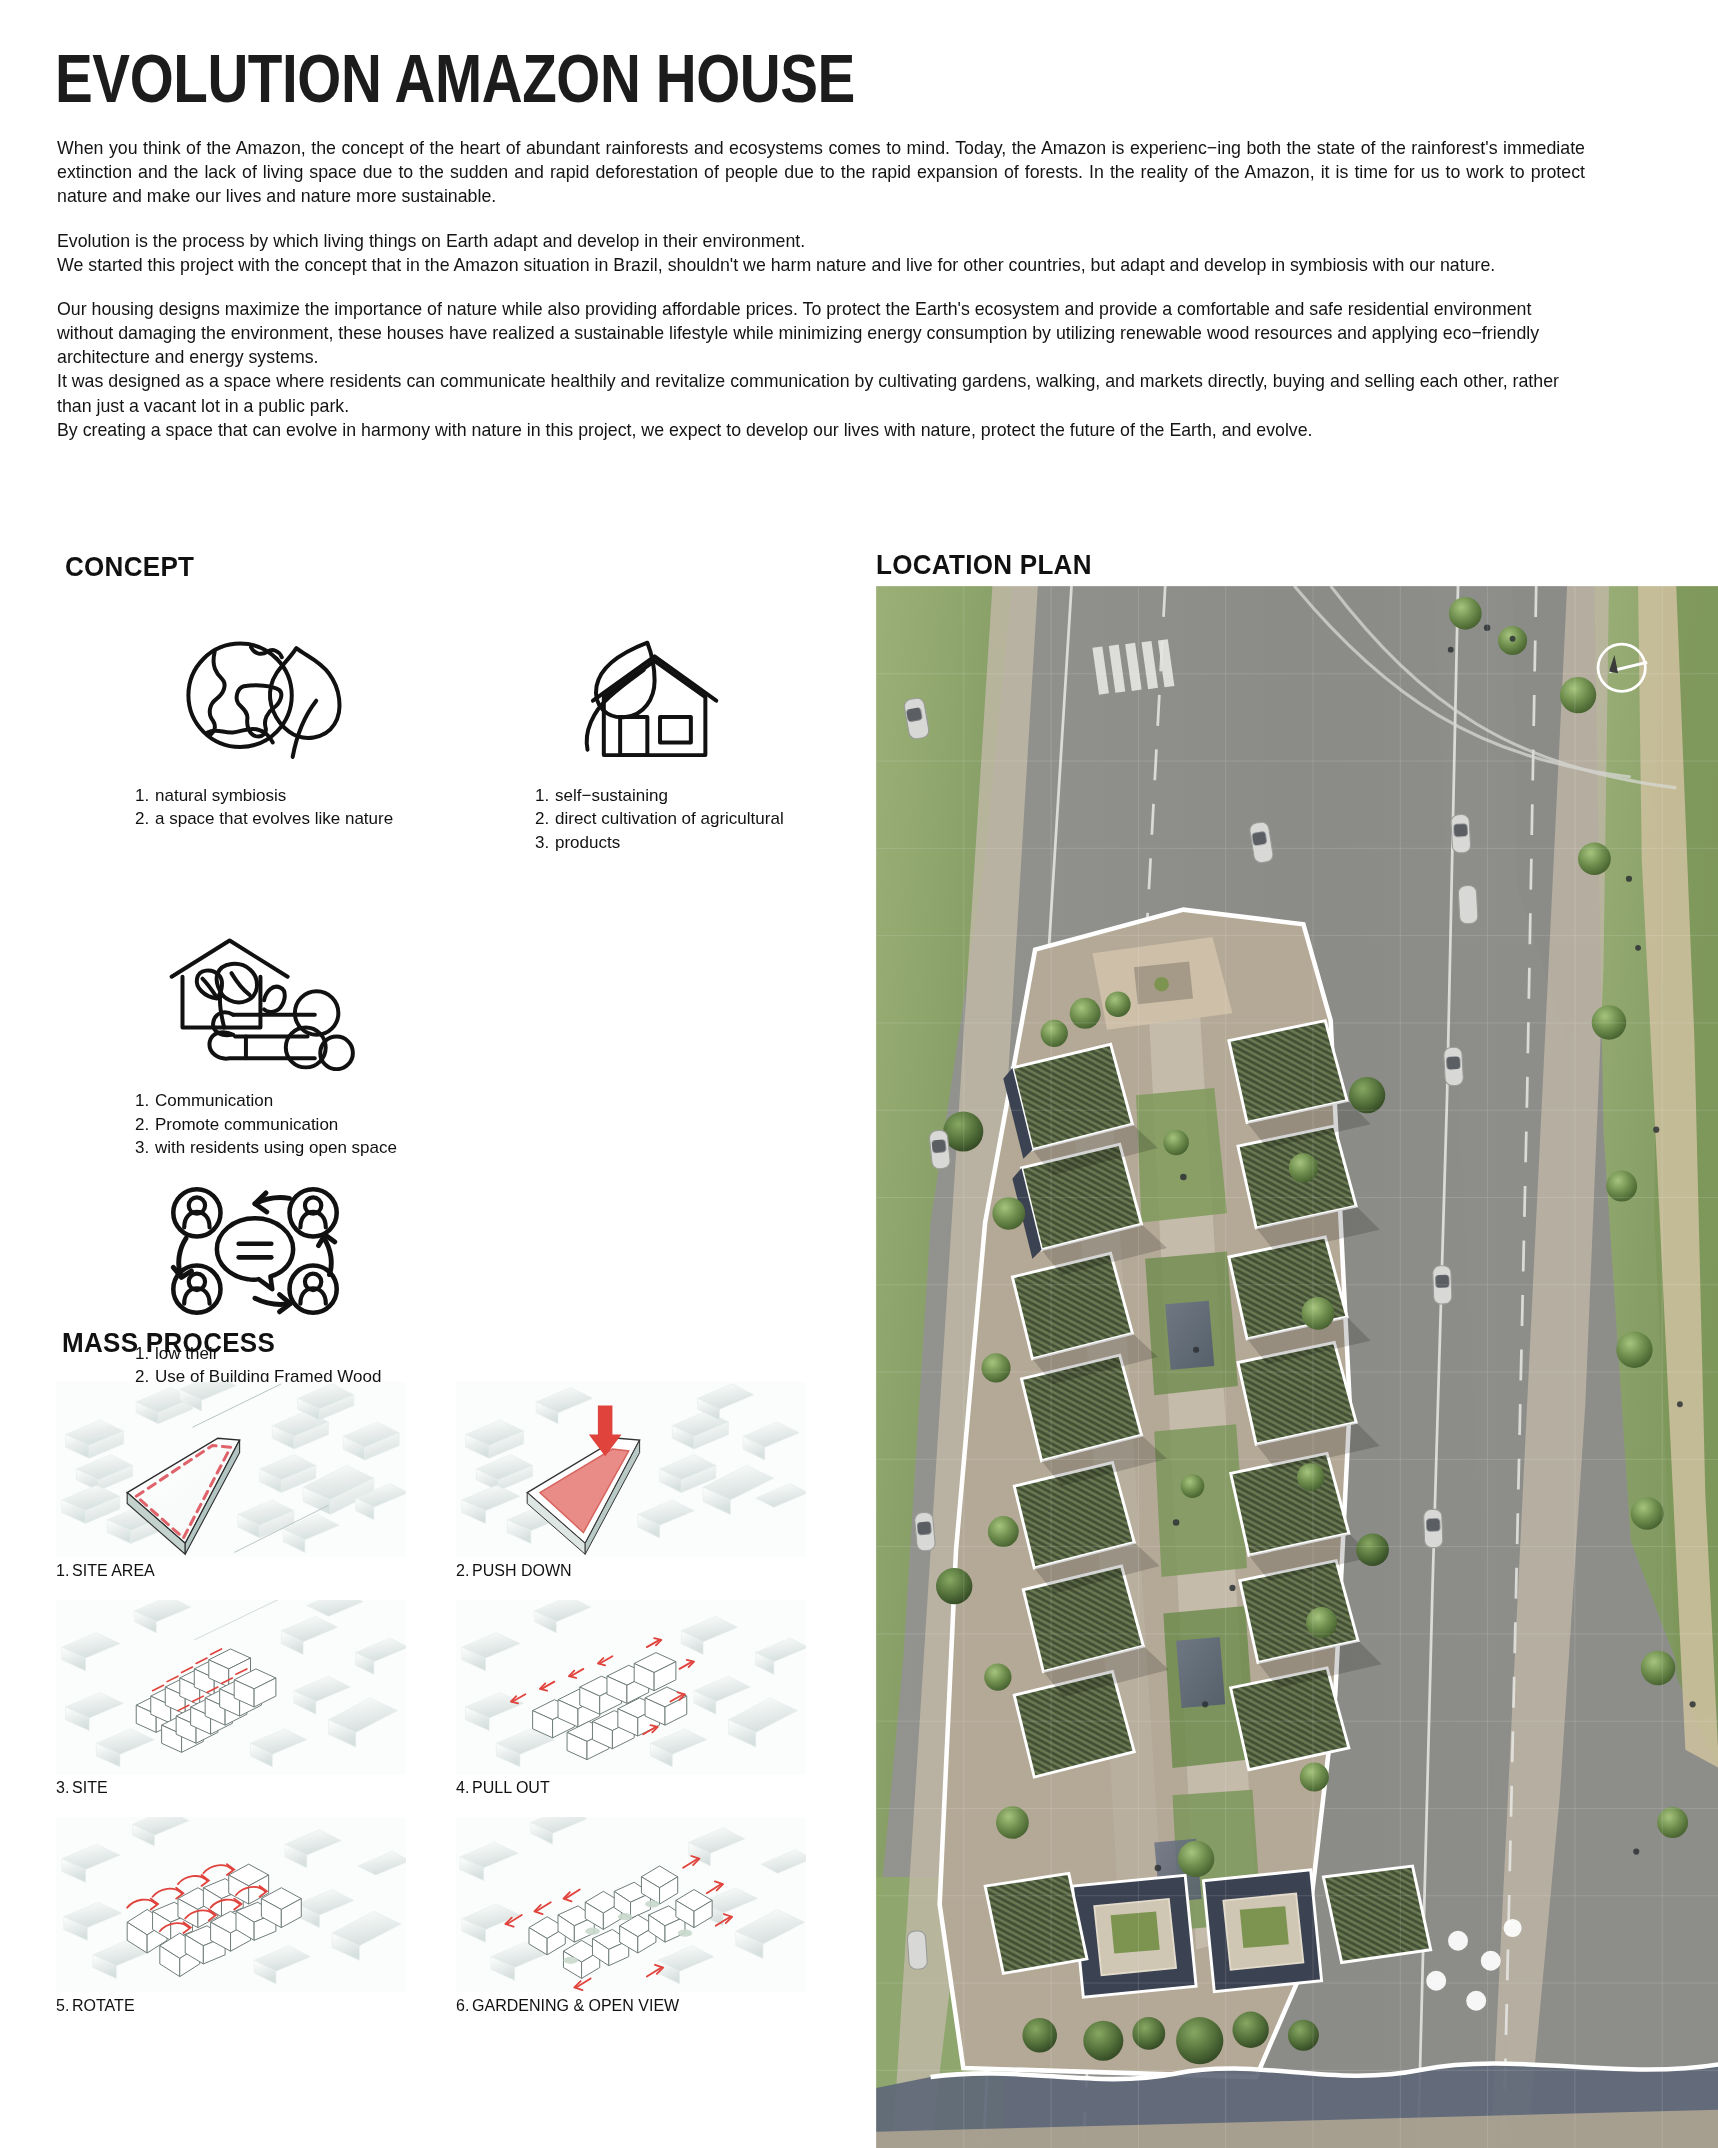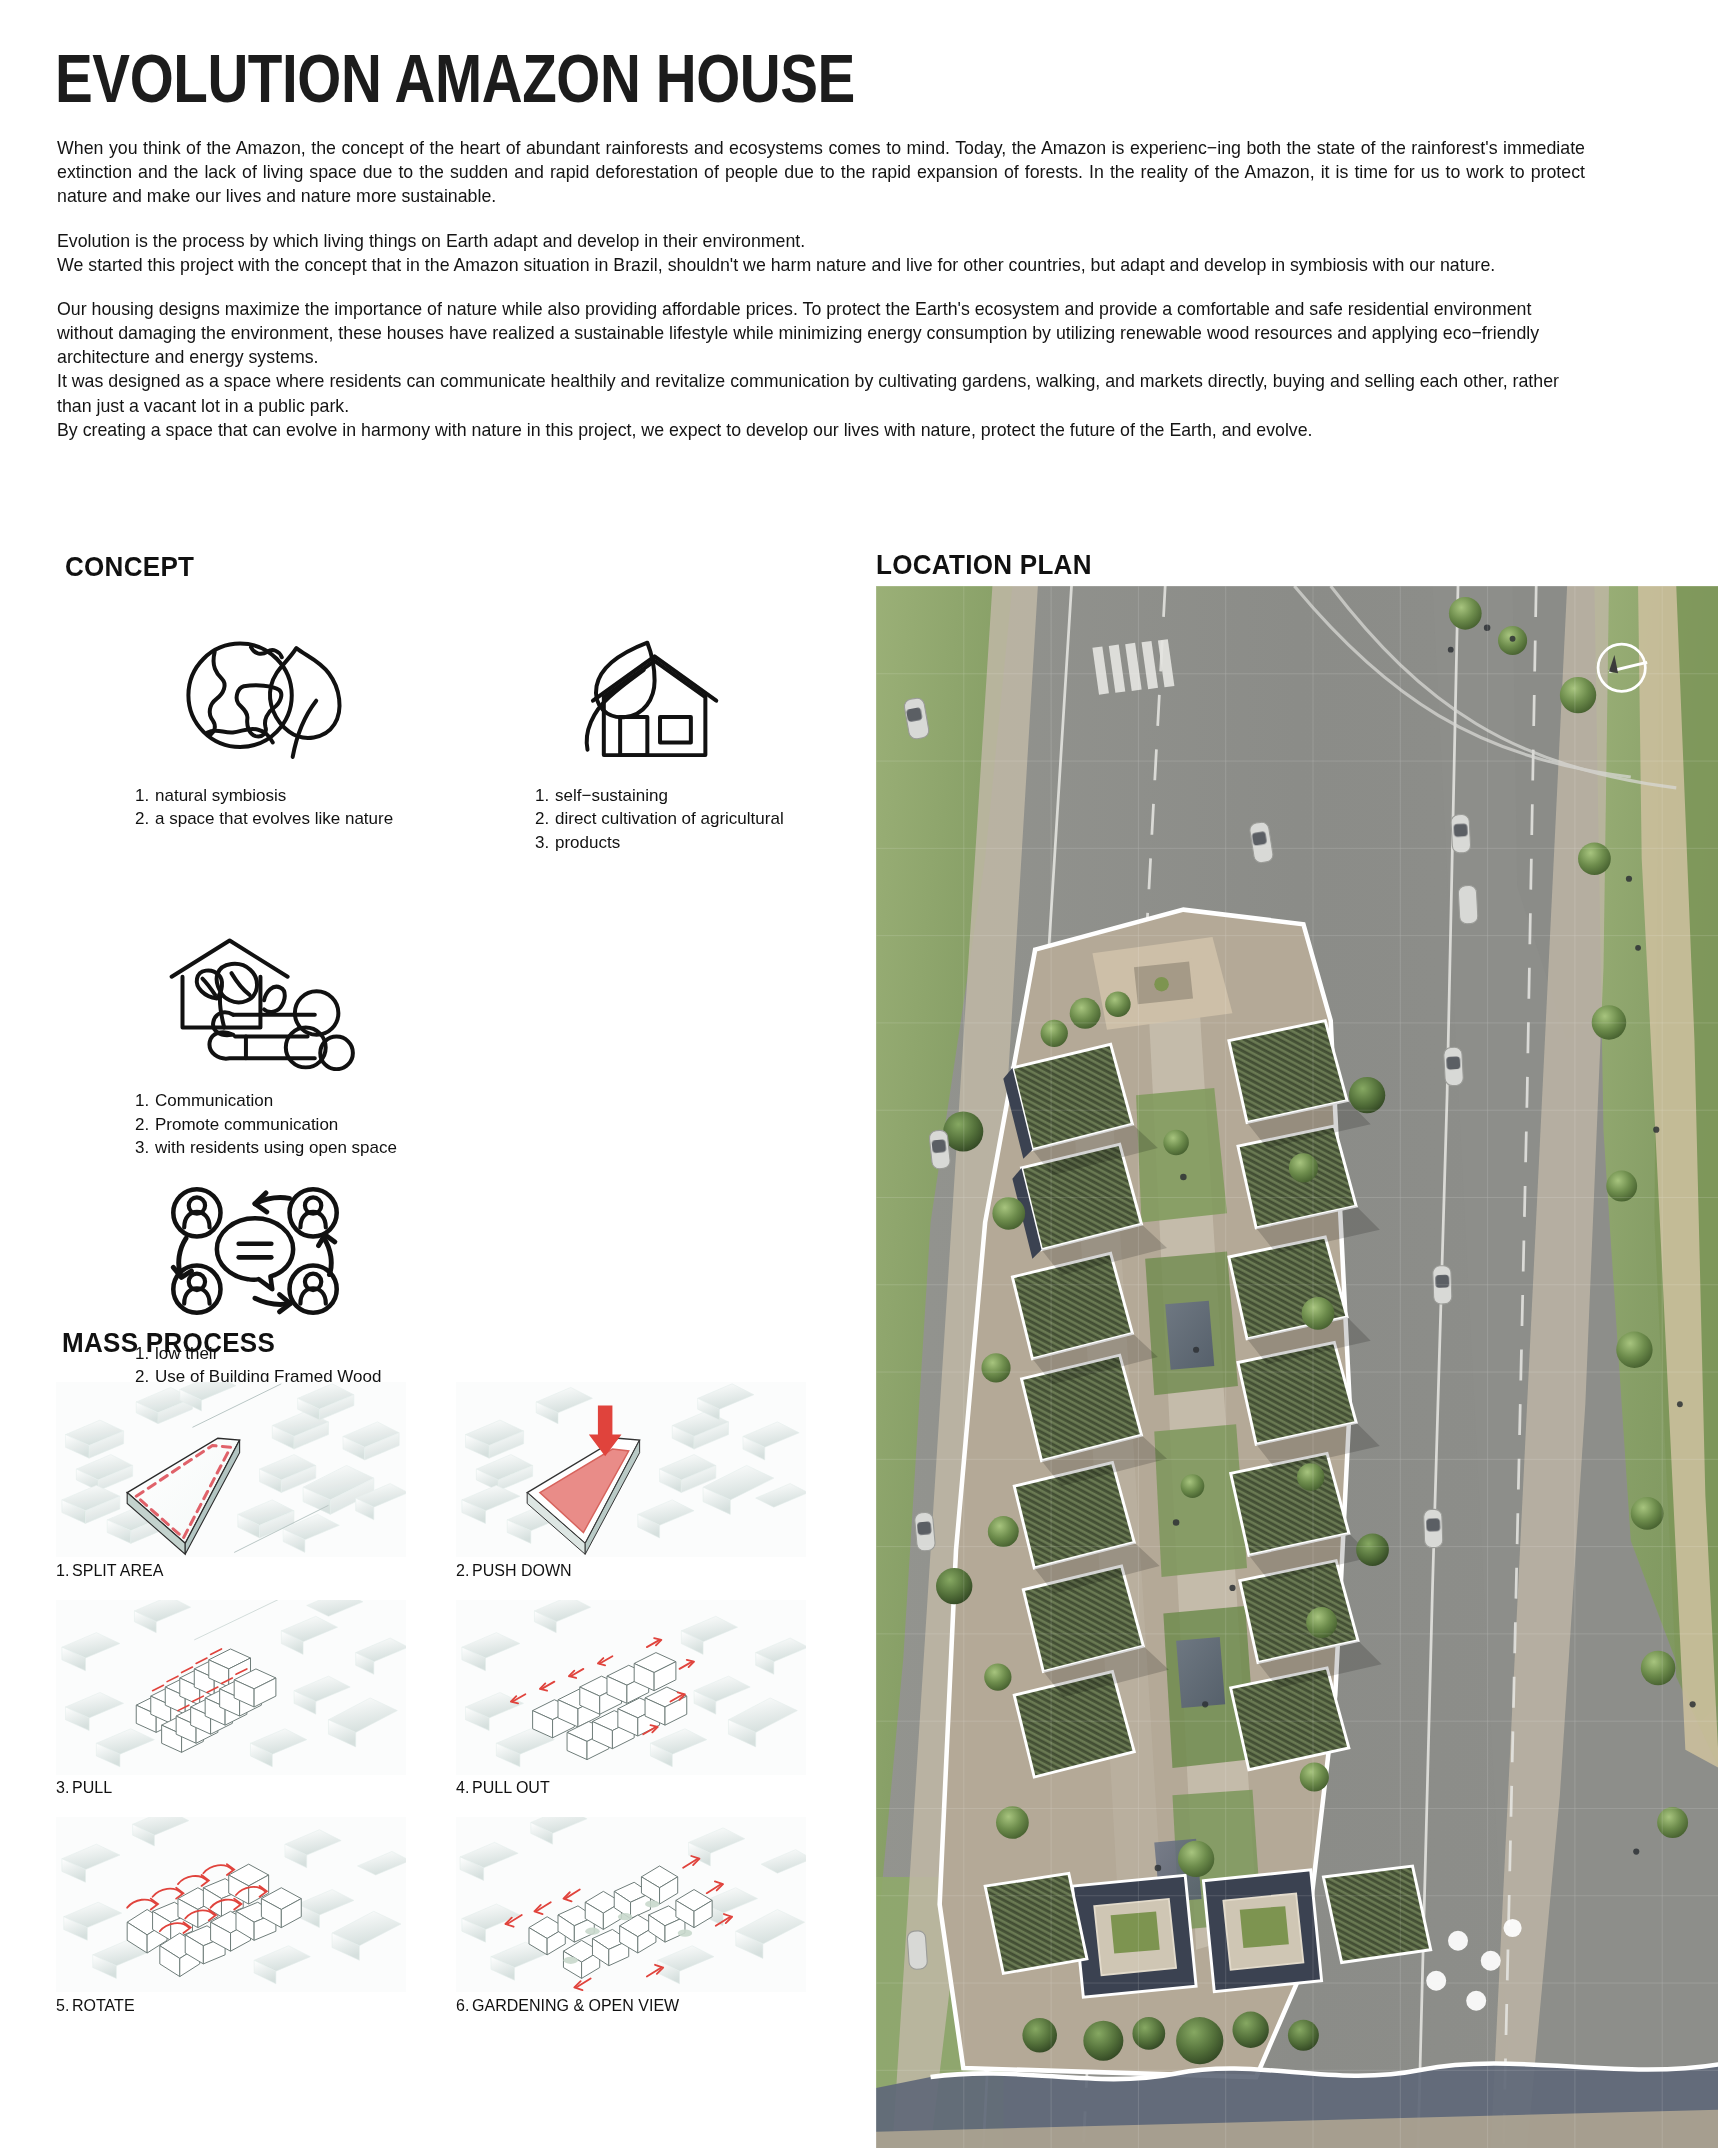--- a/index.html
+++ b/index.html
@@ -299,21 +299,21 @@
               <path d="M196 188 L300 136"></path>
           </g>
           <g>
             <polygon points="78,122 178,62 202,64 142,178" fill="url(#siteTop)" stroke="#2a2a2a" stroke-width="1.6"></polygon>
             <polygon points="78,122 142,178 142,190 78,134" fill="#c3d2cd" stroke="#2a2a2a" stroke-width="1.2"></polygon>
             <polygon points="142,178 202,64 202,78 142,190" fill="url(#blkB)" stroke="#2a2a2a" stroke-width="1.2"></polygon>
             <polyline points="88,126 172,70 192,72 140,172 88,126" fill="none" stroke="#e0626a" stroke-width="3.4" stroke-dasharray="9 7" stroke-linecap="round"></polyline>
           </g>
         </svg>
       </div>
-      <div class="mass-cap"><span class="n">1.</span><span>SPLIT AREA</span></div>
+      <div class="mass-cap"><span class="n">1.</span><span>SITE AREA</span></div>
     </div>
 
     <div class="mass-cell">
       <div class="mass-img">
         <svg viewBox="0 0 385 193" width="350" height="175">
           <rect width="385" height="193" fill="#fbfcfc"></rect>
           <g fill="url(#blkA)" stroke="#e3eceb" stroke-width="0.6">
             <polygon points="10,58 48,42 74,54 36,70"></polygon>
               <polygon points="10,58 36,70 36,84 10,72"></polygon>
               <polygon points="36,70 74,54 74,68 36,84"></polygon>
@@ -434,21 +434,21 @@
             <path d="M154 70 L166 64"></path>
               <path d="M170 60 L182 54"></path>
             <path d="M134 122 L146 116"></path>
               <path d="M150 112 L162 106"></path>
               <path d="M166 102 L178 96"></path>
             <path d="M182 92 L194 86"></path>
               <path d="M198 82 L210 76"></path>
           </g>
         </svg>
       </div>
-      <div class="mass-cap"><span class="n">3.</span><span>PULL</span></div>
+      <div class="mass-cap"><span class="n">3.</span><span>SITE</span></div>
     </div>
 
     <div class="mass-cell">
       <div class="mass-img">
         <svg viewBox="0 0 385 193" width="350" height="175">
           <rect width="385" height="193" fill="#fbfcfc"></rect>
           <g fill="url(#blkA)" stroke="#e3eceb" stroke-width="0.6">
             <polygon points="6,52 44,36 70,48 32,64"></polygon>
               <polygon points="6,52 32,64 32,78 6,66"></polygon>
             <polygon points="10,118 48,102 74,114 36,130"></polygon>

